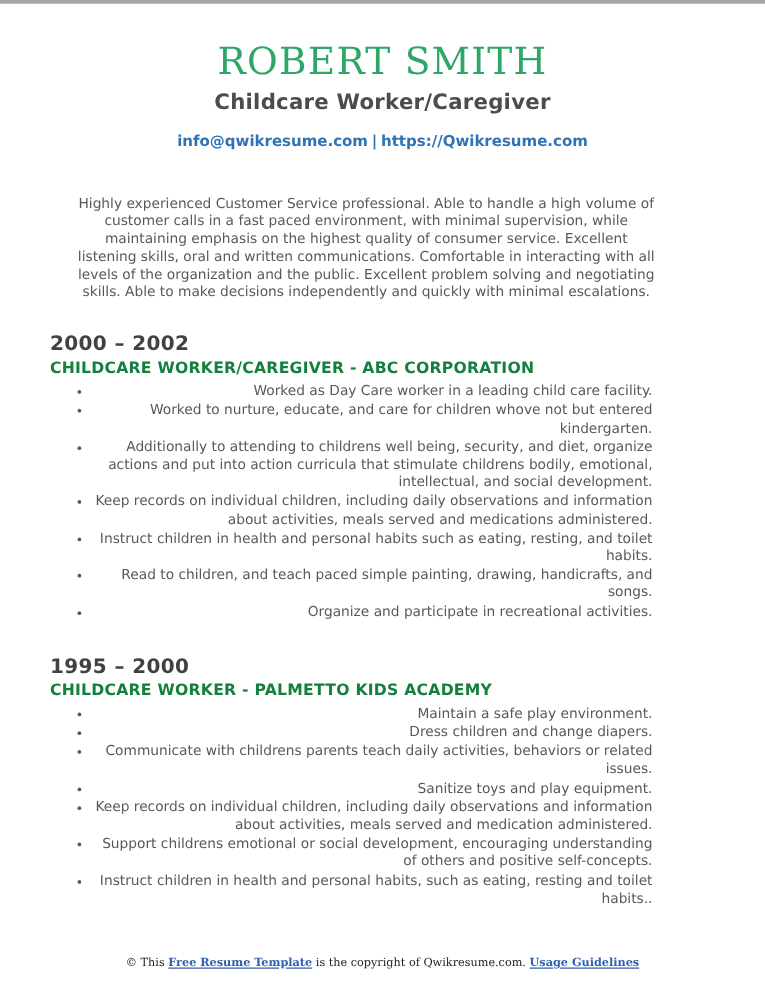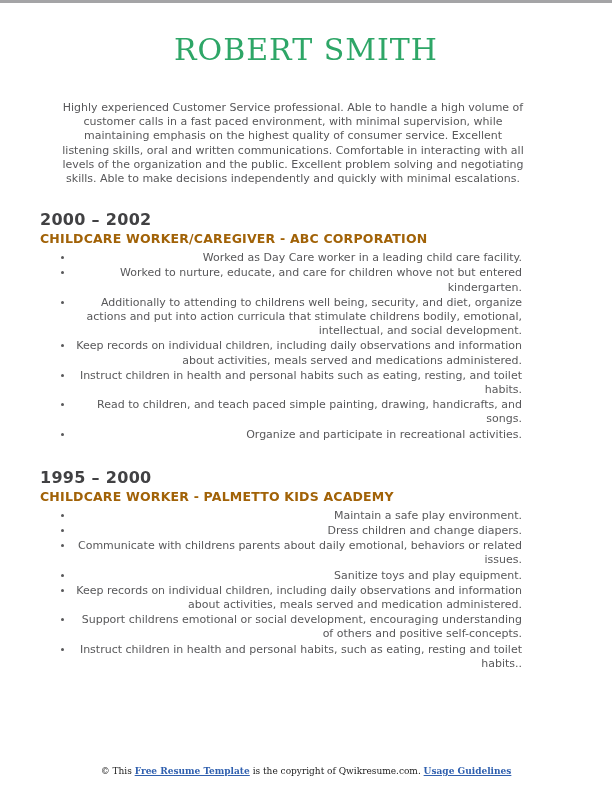--- a/index.html
+++ b/index.html
@@ -54,21 +54,21 @@
   .section.second { margin-top: 26px; }
   .dates {
     font-size: 16px;
     font-weight: bold;
     color: #414143;
     letter-spacing: 0.3px;
   }
   .role {
     font-size: 12.5px;
     font-weight: bold;
-    color: #a16207;
+    color: #15803d;
     margin-top: 2px;
     letter-spacing: 0.2px;
   }
   ul.bullets {
     margin: 5px 0 0 0;
     padding-left: 34px;
     width: 482px;
     list-style: disc outside;
     text-align: right;
   }
@@ -99,20 +99,24 @@
 </style>
 </head>
 <body>
 
 <div class="page">
 
   <div class="top-bar"></div>
 
   <div class="header">
     <div class="name">ROBERT SMITH</div>
+    <div class="job-title">Childcare Worker/Caregiver</div>
+    <div class="contact">
+      <a>info@qwikresume.com</a><span class="sep">|</span><a>https://Qwikresume.com</a>
+    </div>
   </div>
 
   <p class="summary">Highly experienced Customer Service professional. Able to handle a high volume of customer calls in a fast paced environment, with minimal supervision, while maintaining emphasis on the highest quality of consumer service. Excellent listening skills, oral and written communications. Comfortable in interacting with all levels of the organization and the public. Excellent problem solving and negotiating skills. Able to make decisions independently and quickly with minimal escalations.</p>
 
   <div class="section first">
     <div class="dates">2000 – 2002</div>
     <div class="role">CHILDCARE WORKER/CAREGIVER - ABC CORPORATION</div>
     <ul class="bullets">
       <li>Worked as Day Care worker in a leading child care facility.</li>
       <li>Worked to nurture, educate, and care for children whove not but entered kindergarten.</li>
@@ -123,21 +127,21 @@
       <li>Organize and participate in recreational activities.</li>
     </ul>
   </div>
 
   <div class="section second">
     <div class="dates">1995 – 2000</div>
     <div class="role">CHILDCARE WORKER - PALMETTO KIDS ACADEMY</div>
     <ul class="bullets">
       <li>Maintain a safe play environment.</li>
       <li>Dress children and change diapers.</li>
-      <li>Communicate with childrens parents about daily emotional, behaviors or related issues.</li>
+      <li>Communicate with childrens parents teach daily activities, behaviors or related issues.</li>
       <li>Sanitize toys and play equipment.</li>
       <li>Keep records on individual children, including daily observations and information about activities, meals served and medication administered.</li>
       <li>Support childrens emotional or social development, encouraging understanding of others and positive self-concepts.</li>
       <li>Instruct children in health and personal habits, such as eating, resting and toilet habits..</li>
     </ul>
   </div>
 
   <div class="footer">
     <span>© This </span><a>Free Resume Template</a><span> is the copyright of Qwikresume.com. </span><a>Usage Guidelines</a>
   </div>

